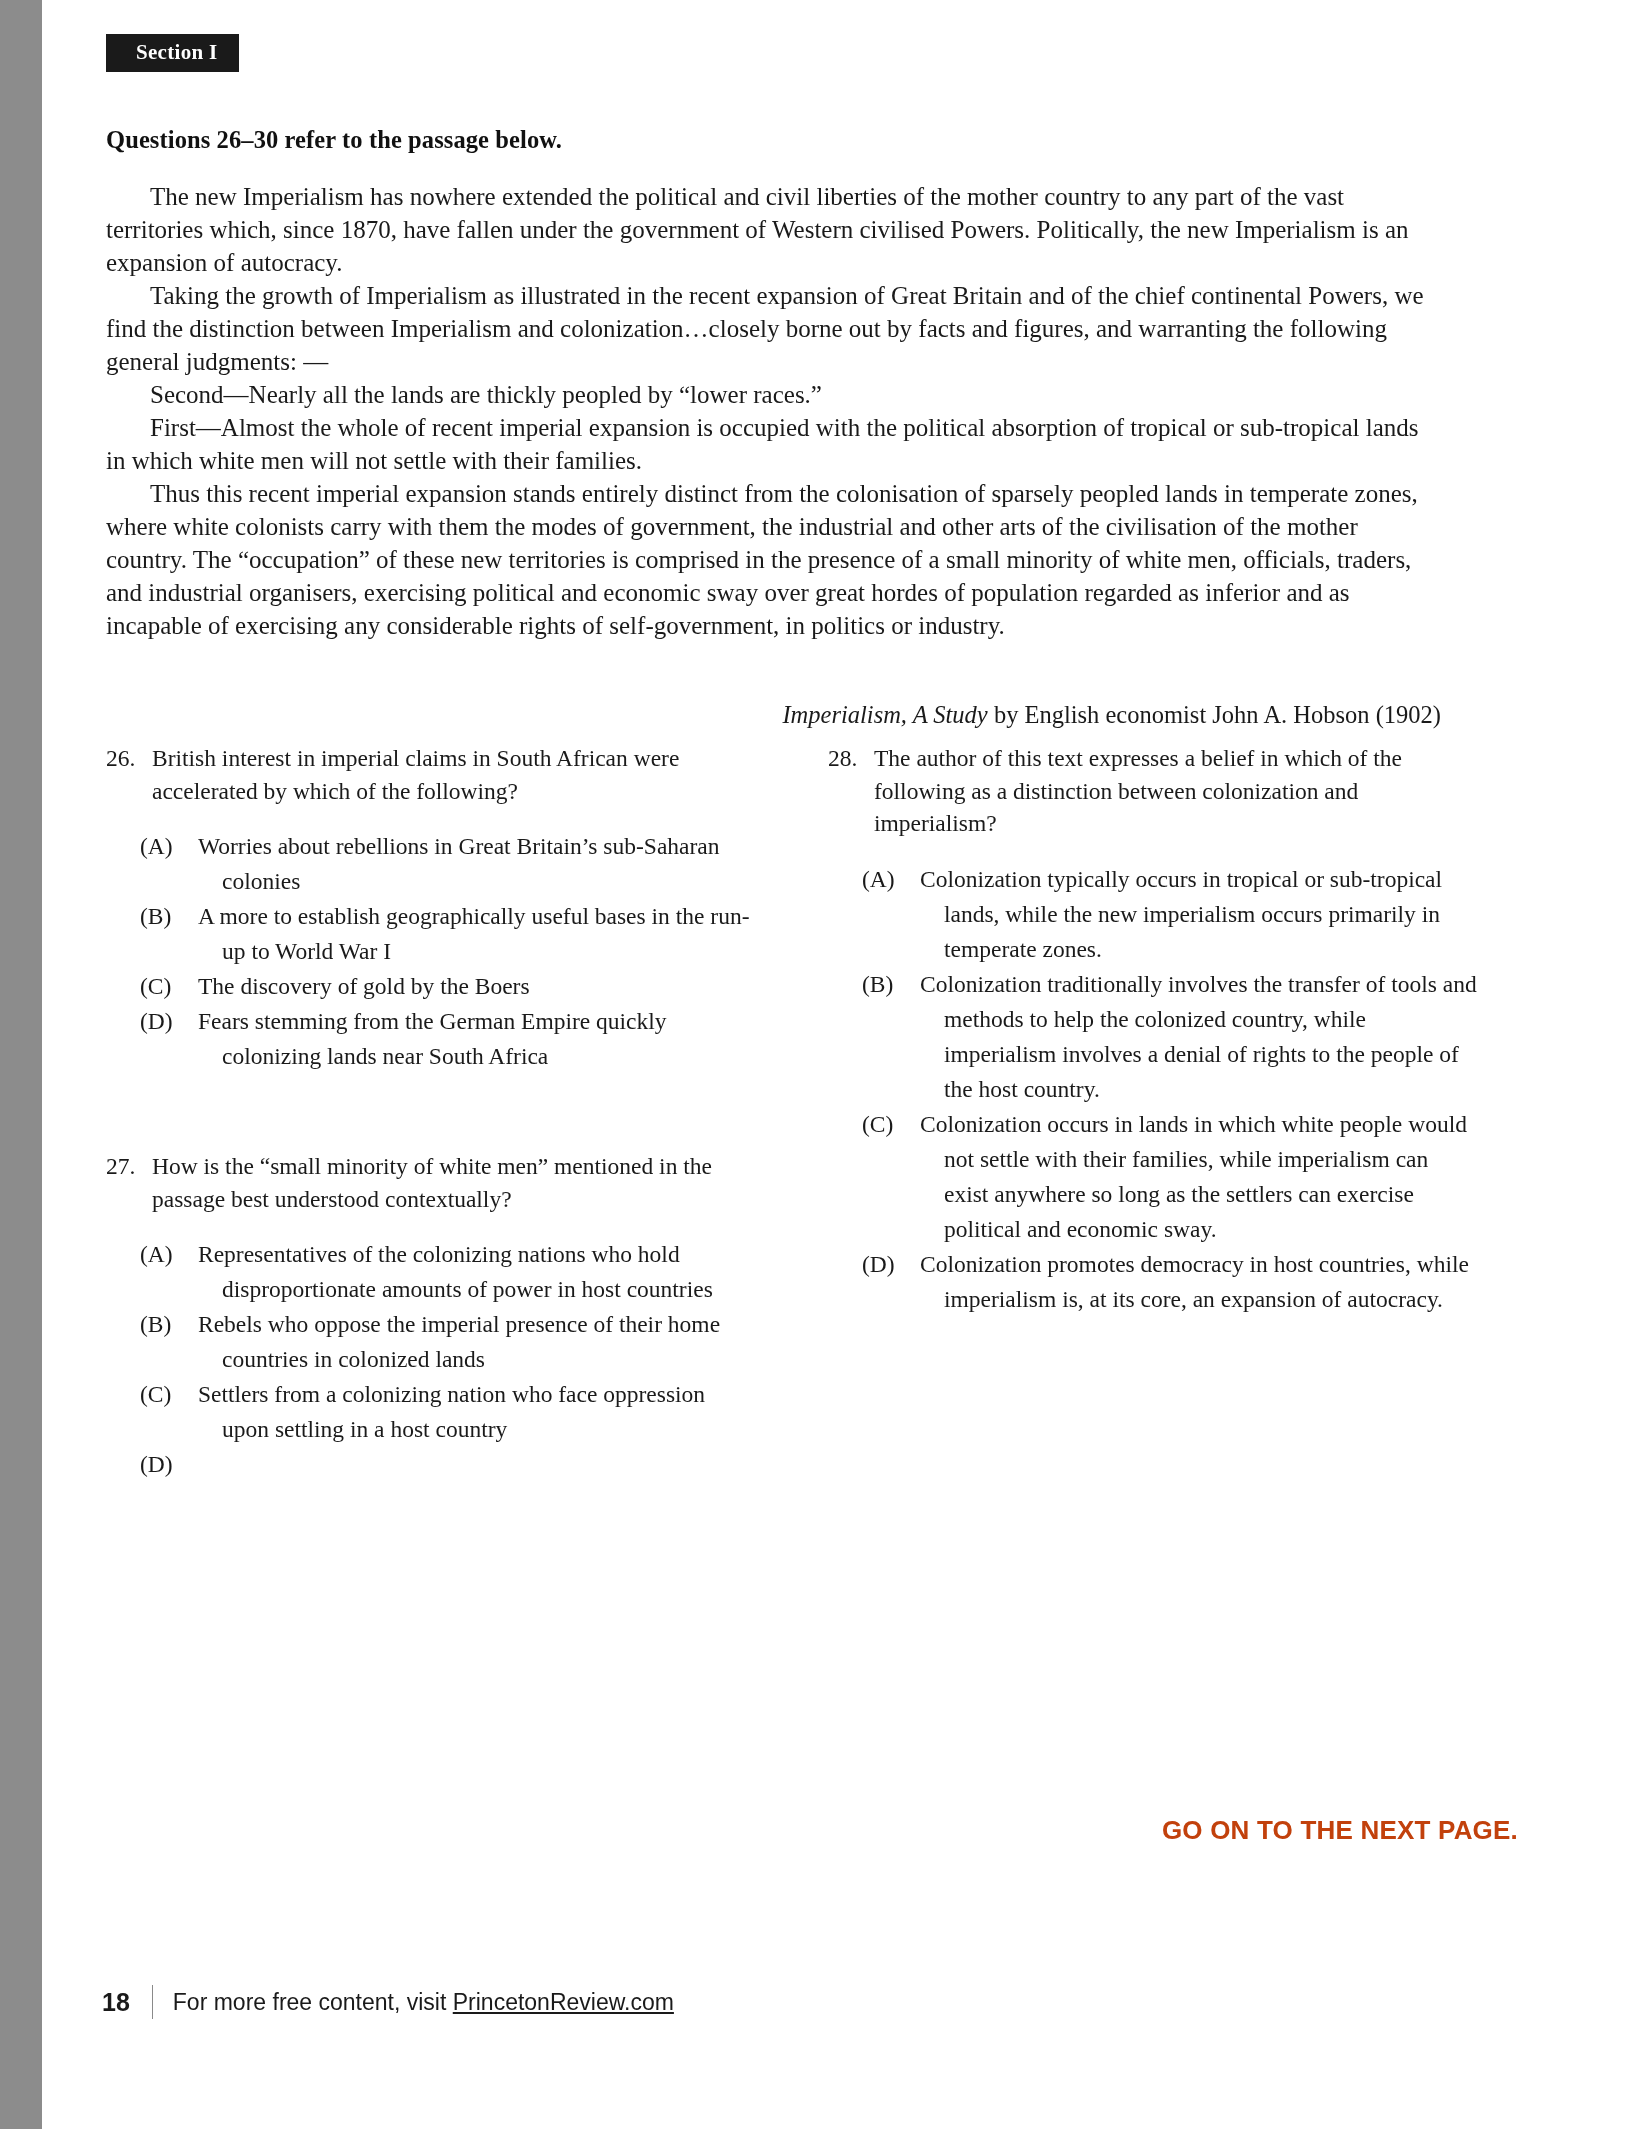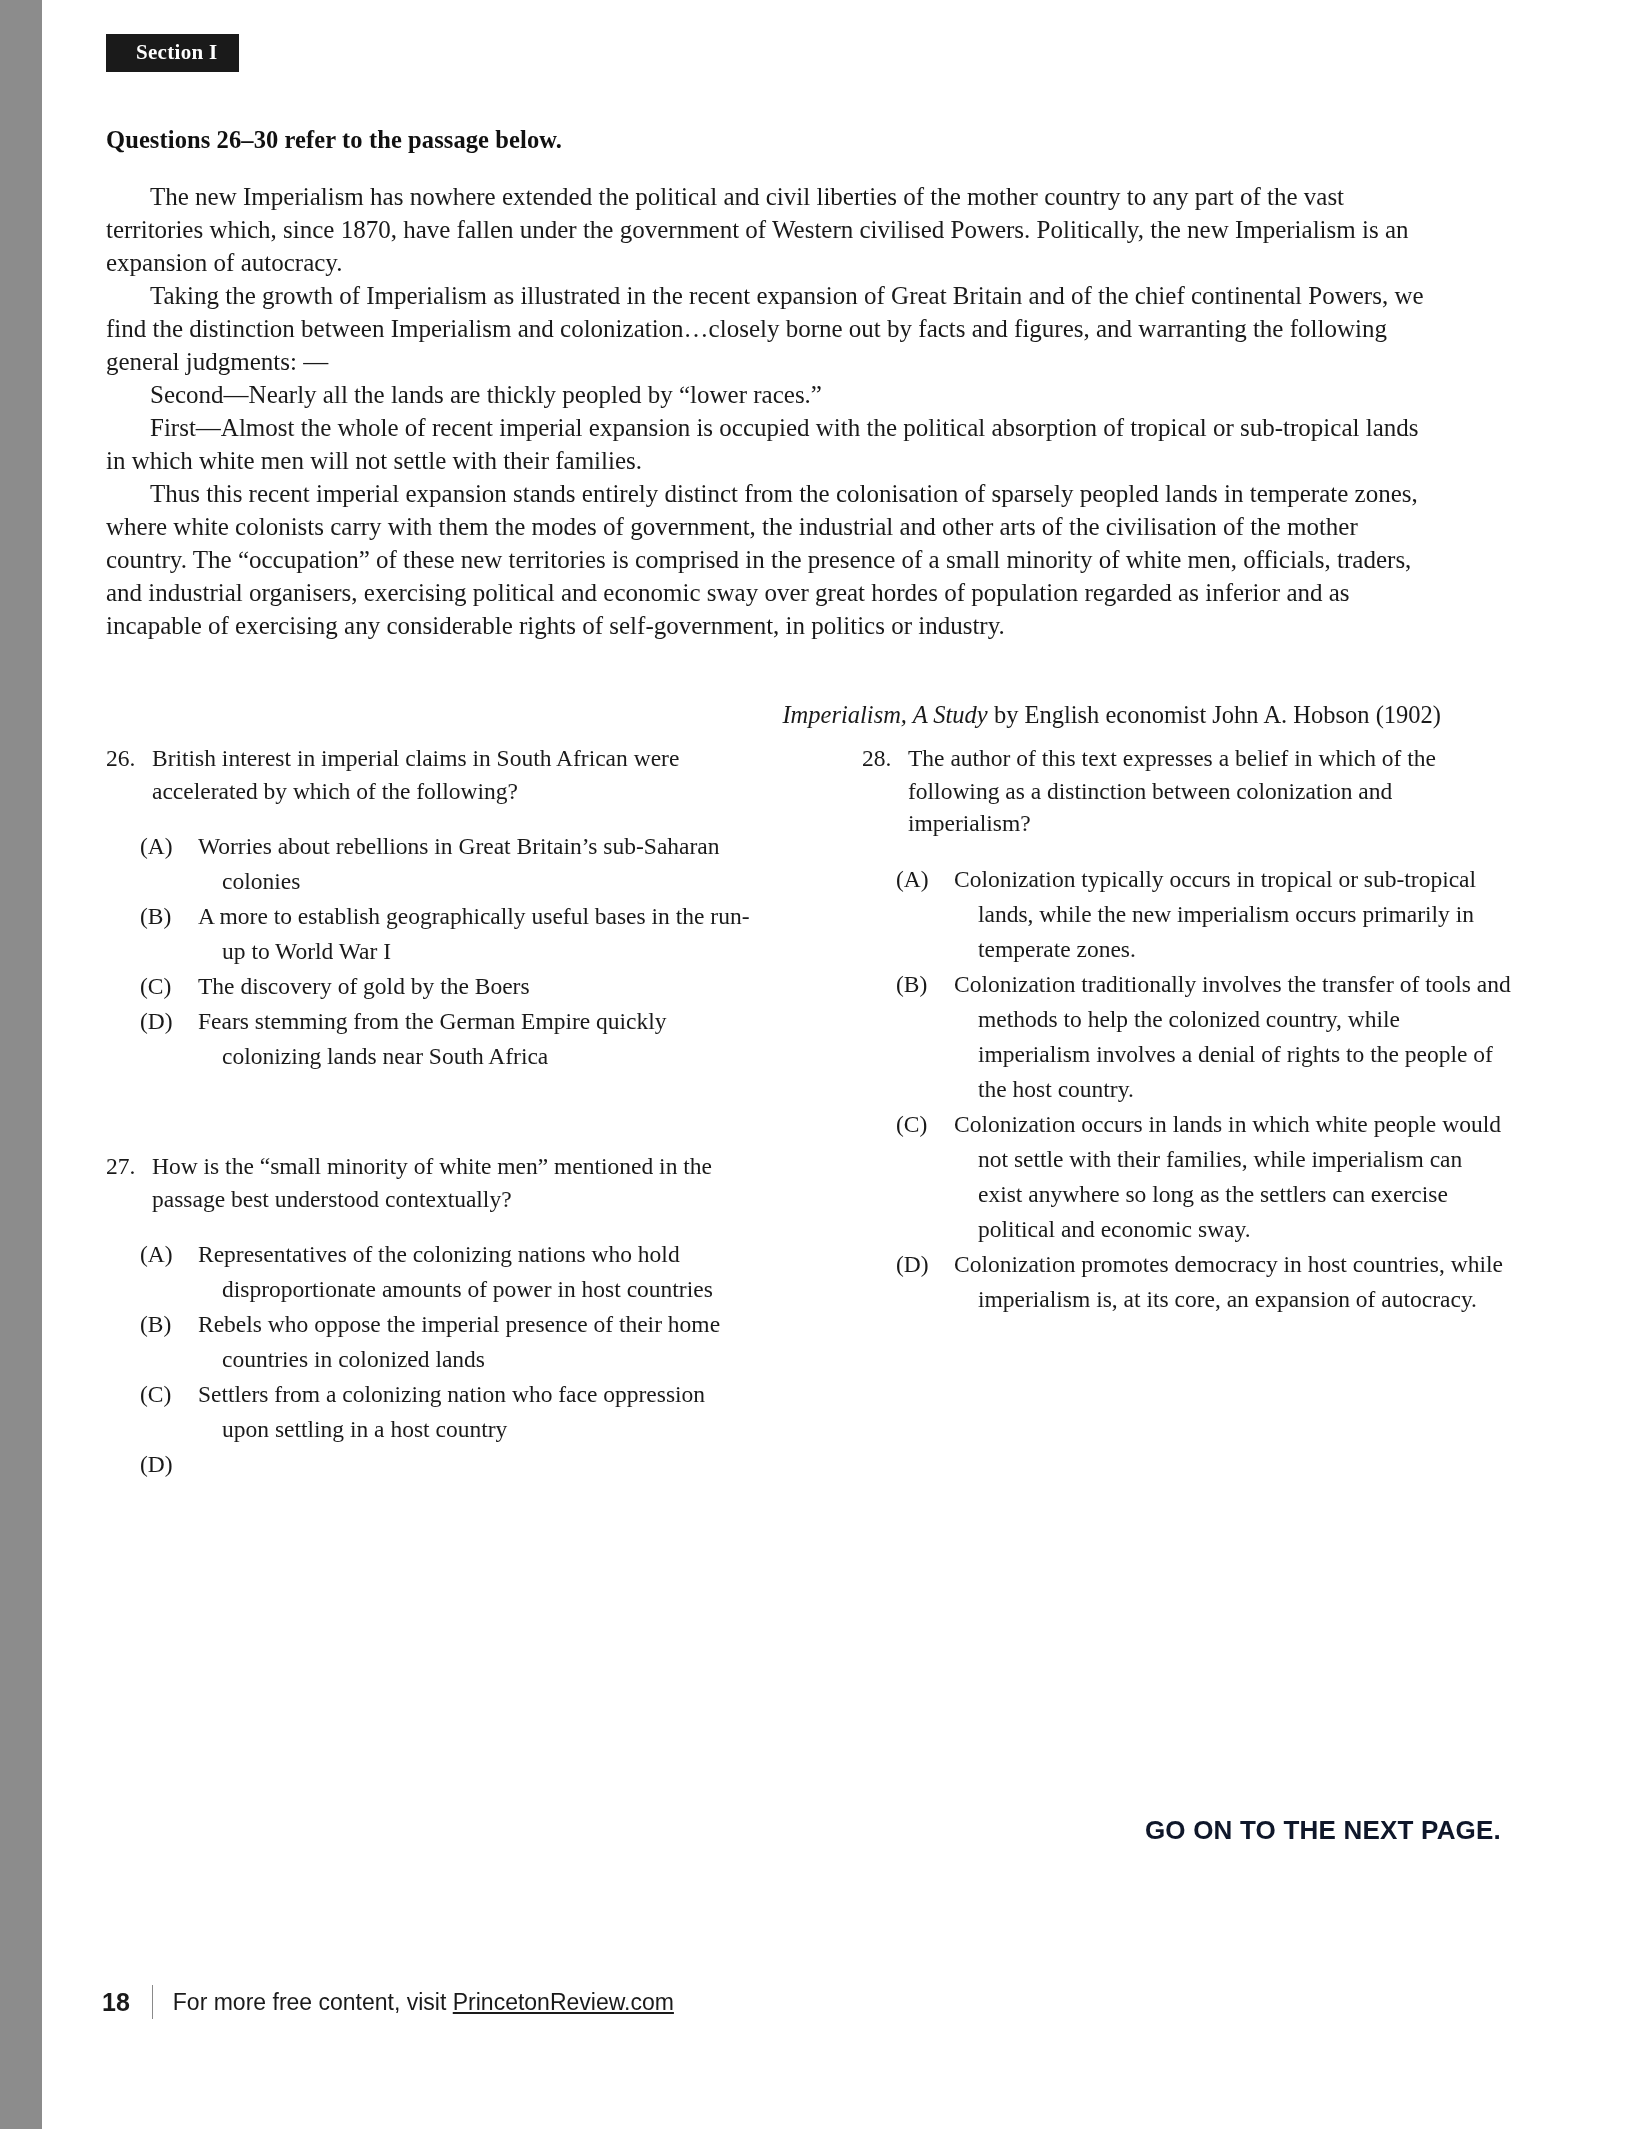--- a/index.html
+++ b/index.html
@@ -90,21 +90,21 @@
   }
   .attribution .title-italic { font-style: italic; }
 
   
   .questions-area {
     position: absolute;
     left: 64px;
     top: 742px;
     width: 1440px;
     display: flex;
-    gap: 106px;
+    gap: 72px;
   }
   .qcol {
     width: 650px;
   }
 
   .question-block { margin-bottom: 34px; }
 
   .qstem {
     display: flex;
     font-family: "Liberation Serif", serif;
@@ -136,27 +136,27 @@
     padding-left: 2px;
     text-indent: -24px;
     margin-left: 24px;
   }
 
   
   .gap-large { height: 42px; }
 
   .go-on {
     position: absolute;
-    right: 140px;
+    right: 123px;
     top: 1815px;
     font-family: "Liberation Sans", sans-serif;
     font-weight: bold;
     font-size: 26px;
     letter-spacing: 0.2px;
-    color: #0f172a;
+    color: #c2410c;
   }
 
   .footer {
     position: absolute;
     left: 60px;
     top: 1985px;
     display: flex;
     align-items: center;
     font-family: "Liberation Sans", sans-serif;
     color: #1a1a1a;

